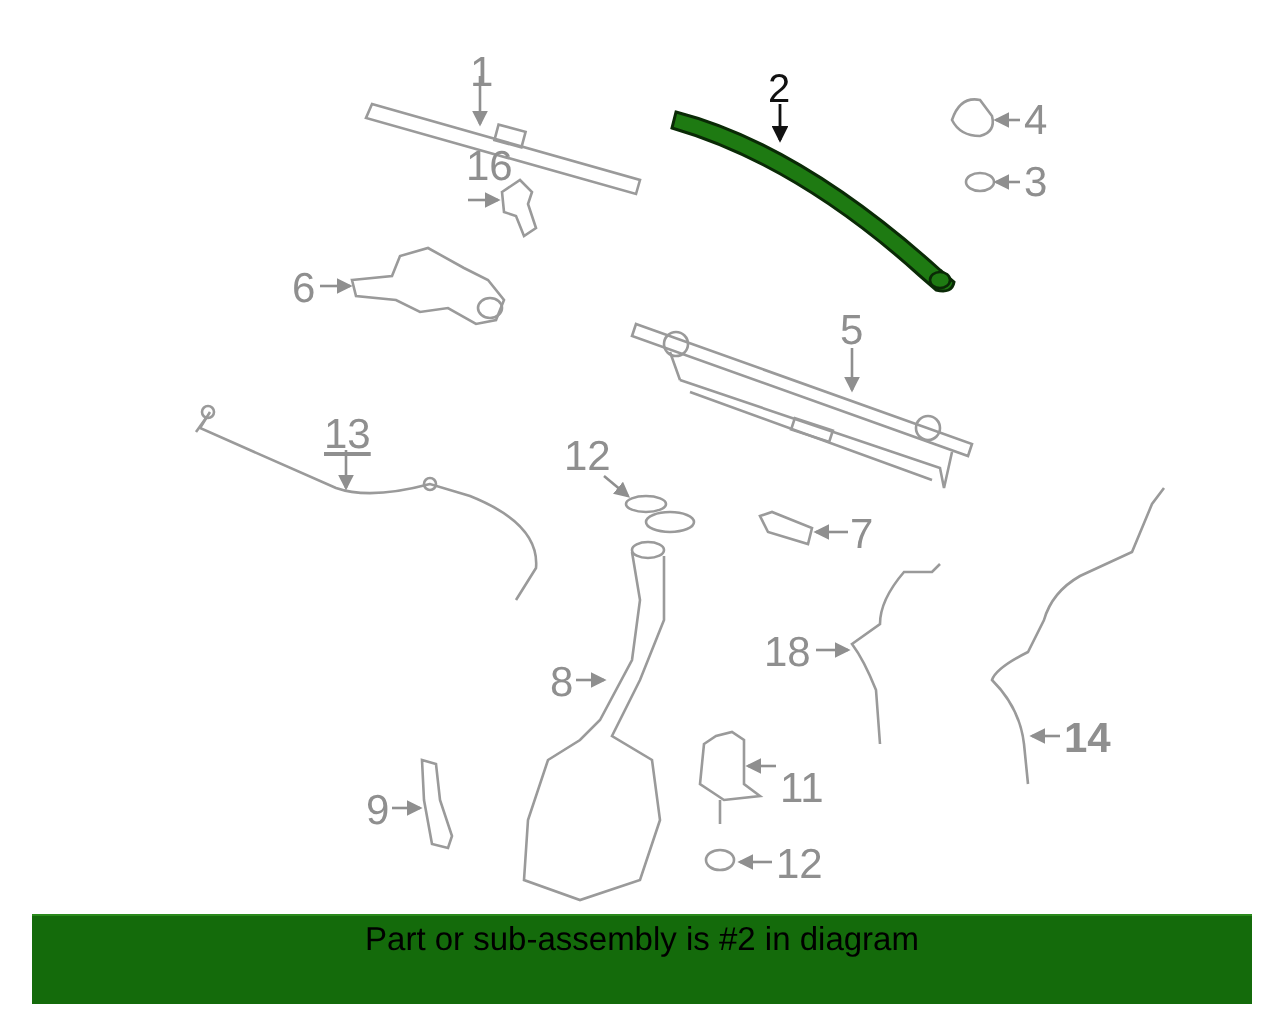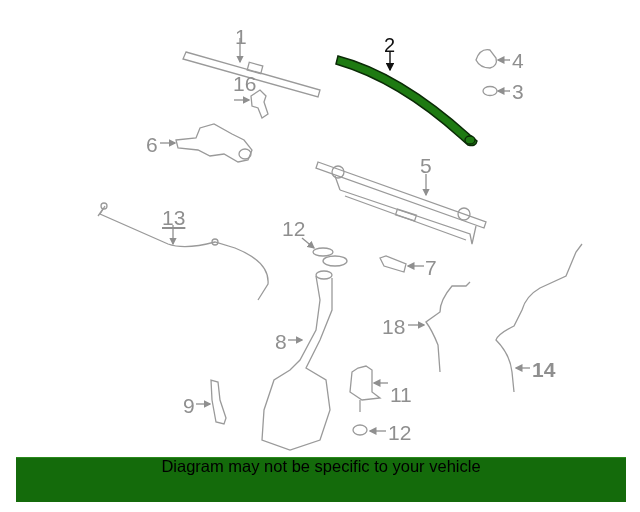--- a/index.html
+++ b/index.html
@@ -129,14 +129,14 @@
 <span class="callout" style="left:183px;top:395px;">9</span>
 <span class="callout" style="left:282px;top:218px;">12</span>
 <span class="callout" style="left:390px;top:384px;">11</span>
 <span class="callout" style="left:388px;top:422px;">12</span>
 <span class="callout" style="left:162px;top:207px;text-decoration:underline;">13</span>
 <span class="callout" style="left:532px;top:359px;font-weight:bold;">14</span>
 <span class="callout" style="left:382px;top:316px;">18</span>
 <span class="callout" style="left:209px;top:73px;margin-left:24px;">16</span>
 
 <div id="banner">
-  <div class="line">Diagram may not be specific to your vehicle</div>
+  <div class="line l1">Part or sub-assembly is #2 in diagram</div>
 </div>
 
 </body></html>

